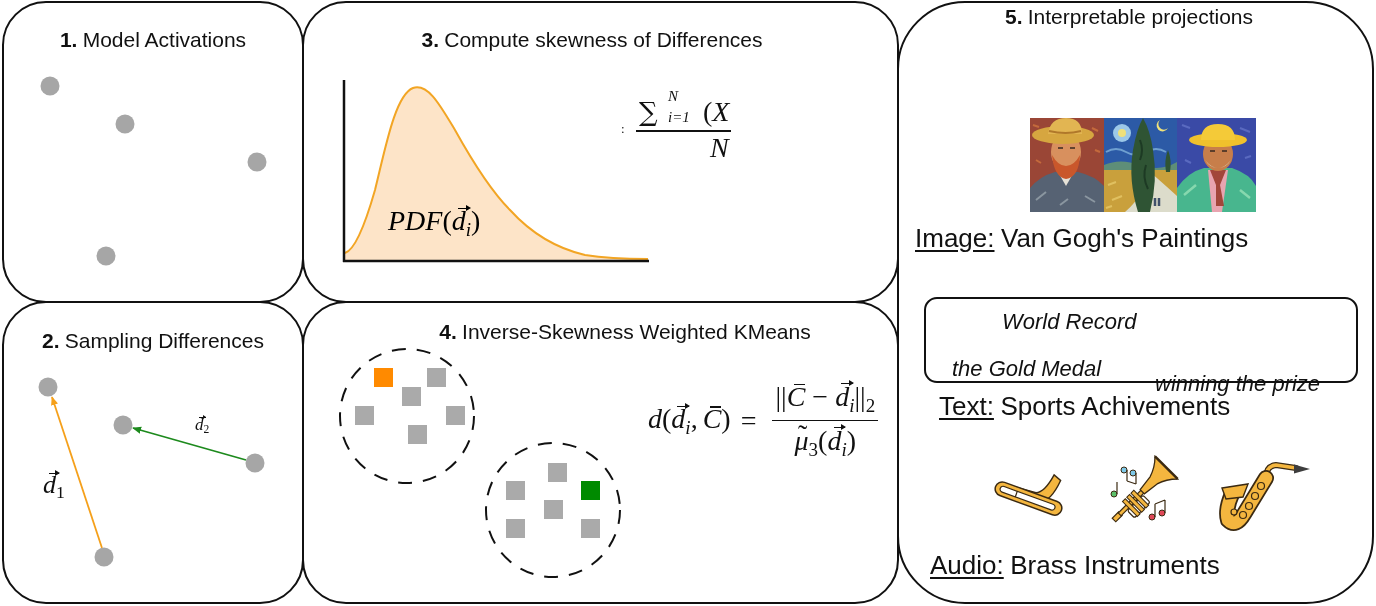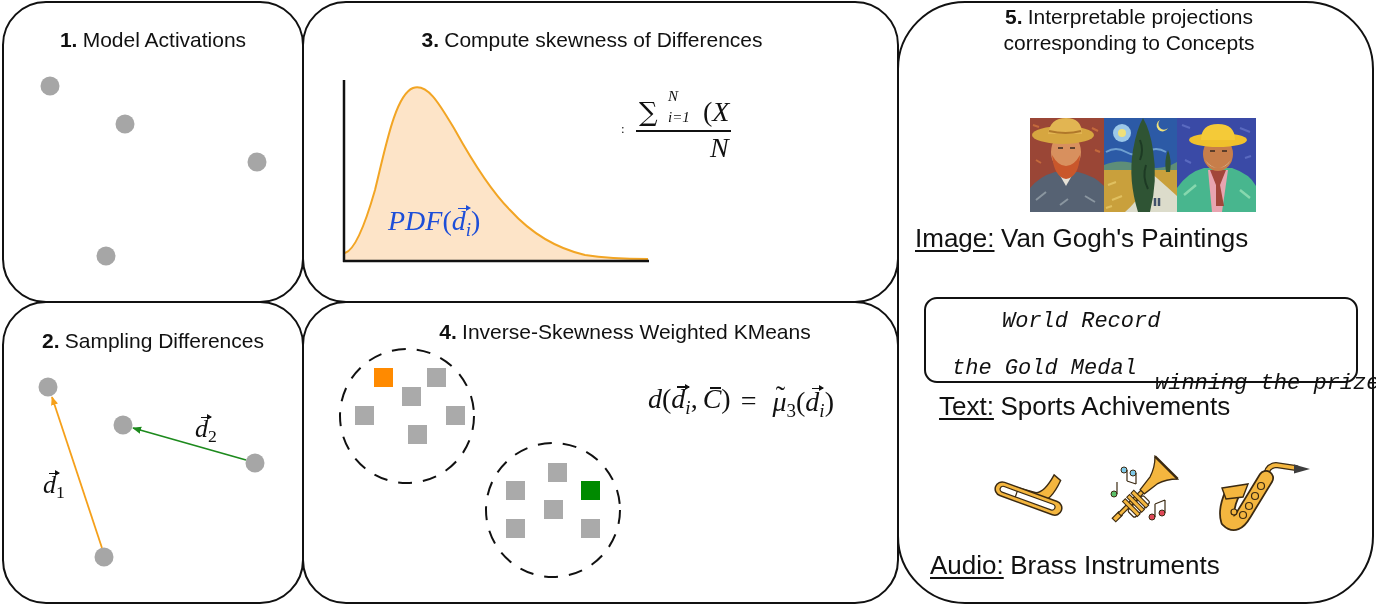--- a/index.html
+++ b/index.html
@@ -20,21 +20,21 @@
     .title .num { font-weight: bold; }
     .title .lbl { margin-left: 0.25em; }
     .caption {
       position: absolute; font-size: 26px; line-height: 26px;
       white-space: nowrap; text-align: left;
     }
     .caption .mod { text-decoration: underline; text-underline-offset: 3px; }
     .caption .desc { margin-left: 0.25em; }
     .textbox {
       position: absolute; box-sizing: border-box;
-      border: 2px solid #111111; border-radius: 13px; font-family: Liberation Mono, monospace;
+      border: 2px solid #111111; border-radius: 13px;
     }
     .phrase {
       position: absolute; font-size: 22px; line-height: 26px;
       font-style: italic; white-space: nowrap;
     }
     
     .math {
       position: absolute; white-space: nowrap;
       font-family: "Liberation Serif", serif; line-height: 1;
     }
@@ -60,21 +60,21 @@
     }
     .tilde::before {
       content: "\02DC"; position: absolute; left: 0.12em; top: -0.2em;
       font-style: normal;
     }
     .formula4 { display: flex; align-items: center; font-size: 28px; }
     .formula4 .eq { margin: 0 16px 0 10px; }
     .frac { display: inline-flex; flex-direction: column; align-items: center; }
     .frac .numr { padding: 0 3px 4px 3px; border-bottom: 1.6px solid #111; line-height: 1.05; }
     .frac .denr { padding-top: 5px; line-height: 1.05; }
-    .pdf-label { color: #1d4ed8; font-size: 28px; text-align: center; }
+    .pdf-label { color: #000000; font-size: 28px; text-align: center; }
     .clip3 { position: absolute; overflow: hidden; }
     .clip3 > * { position: absolute; }
   </style>
 </head>
 <body>
 
 <div class="panel" style="left:2px; top:1px; width:302px; height:302px;"></div>
 <div class="panel" style="left:2px; top:301px; width:302px; height:303px;"></div>
 <div class="panel" style="left:302px; top:1px; width:597px; height:302px;"></div>
 <div class="panel" style="left:302px; top:301px; width:597px; height:303px;"></div>
@@ -228,27 +228,26 @@
   <span class="num">2.</span><span class="lbl">Sampling Differences</span>
 </div>
 <div class="title" style="left:302px; top:27px; width:580px;">
   <span class="num">3.</span><span class="lbl">Compute skewness of Differences</span>
 </div>
 <div class="title" style="left:302px; top:319px; width:600px;padding-left:23px;">
   <span class="num">4.</span><span class="lbl">Inverse-Skewness Weighted KMeans</span>
 </div>
 <div class="title" style="left:885px; top:4px; width:488px;">
   <div><span class="num">5.</span><span class="lbl">Interpretable projections</span></div>
-  <div>corresponding to Concepts</div>
 </div>
 
 <div class="math" style="left:43px; top:472px; font-size:26px;">
   <span class="mi vec">d</span><span class="ms">1</span>
 </div>
-<div class="math" style="left:195px; top:416px; font-size:26px;">
+<div class="math" style="left:195px; top:416px; font-size:17px;">
   <span class="mi vec">d</span><span class="ms">2</span>
 </div>
 
 <div class="math pdf-label" style="left:388px; top:207px;">
   <span class="mi">PDF</span><span class="mo">(</span><span class="mi vec">d</span><span class="ms it">i</span><span class="mo">)</span>
 </div>
 
 <div class="math clip3" style="left:618px; top:84px; width:113px; height:80px;">
   <span class="mo" style="left:3px; top:38px; font-size:13px;">:</span>
   <span style="left:18px; top:46px; width:100px; height:1.6px; background:#111;"></span>
@@ -258,20 +257,21 @@
   <span style="left:85px; top:14px; font-size:28px;"><span class="mo">(</span><span class="mi">X</span></span>
   <span class="mi" style="left:92px; top:50px; font-size:28px;">N</span>
 </div>
 
 <div class="math formula4" style="left:608px; top:382px;margin-left:40px;">
   <span>
     <span class="mi">d</span><span class="mo">(</span><span class="mi vec">d</span><span class="ms it">i</span><span class="mo" style="margin-right:5px;">,</span><span class="mi bar">C</span><span class="mo">)</span>
   </span>
   <span class="mo eq">=</span>
   <span class="frac">
+    <span class="numr"><span class="mo">||</span><span class="mi bar">C</span><span class="mo" style="margin:0 7px;">−</span><span class="mi vec">d</span><span class="ms it">i</span><span class="mo">||</span><span class="ms">2</span></span>
     <span class="denr"><span class="mi tilde">μ</span><span class="ms">3</span><span class="mo">(</span><span class="mi vec">d</span><span class="ms it">i</span><span class="mo">)</span></span>
   </span>
 </div>
 
 <div class="caption" style="left:915px; top:225px; width:400px;">
   <span class="mod">Image:</span><span class="desc">Van Gogh's Paintings</span>
 </div>
 
 <div class="textbox" style="left:924px; top:297px; width:434px; height:86px;">
   <span class="phrase" style="left:76px; top:10px;">World Record</span>

